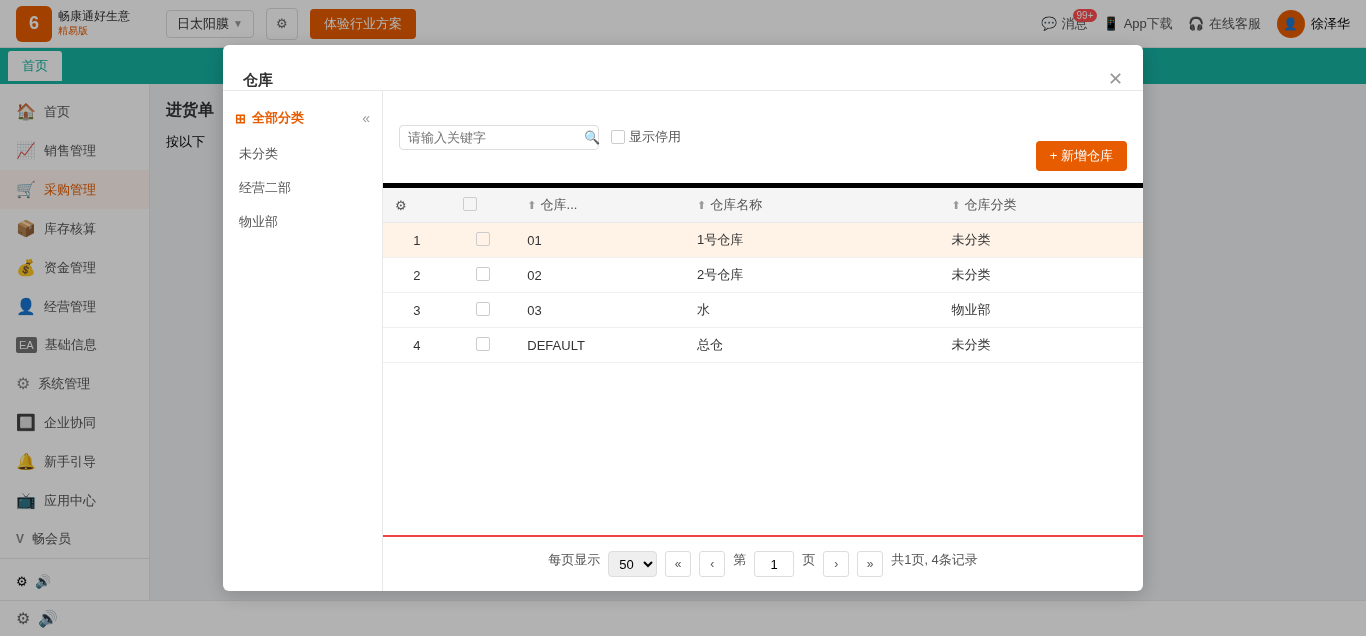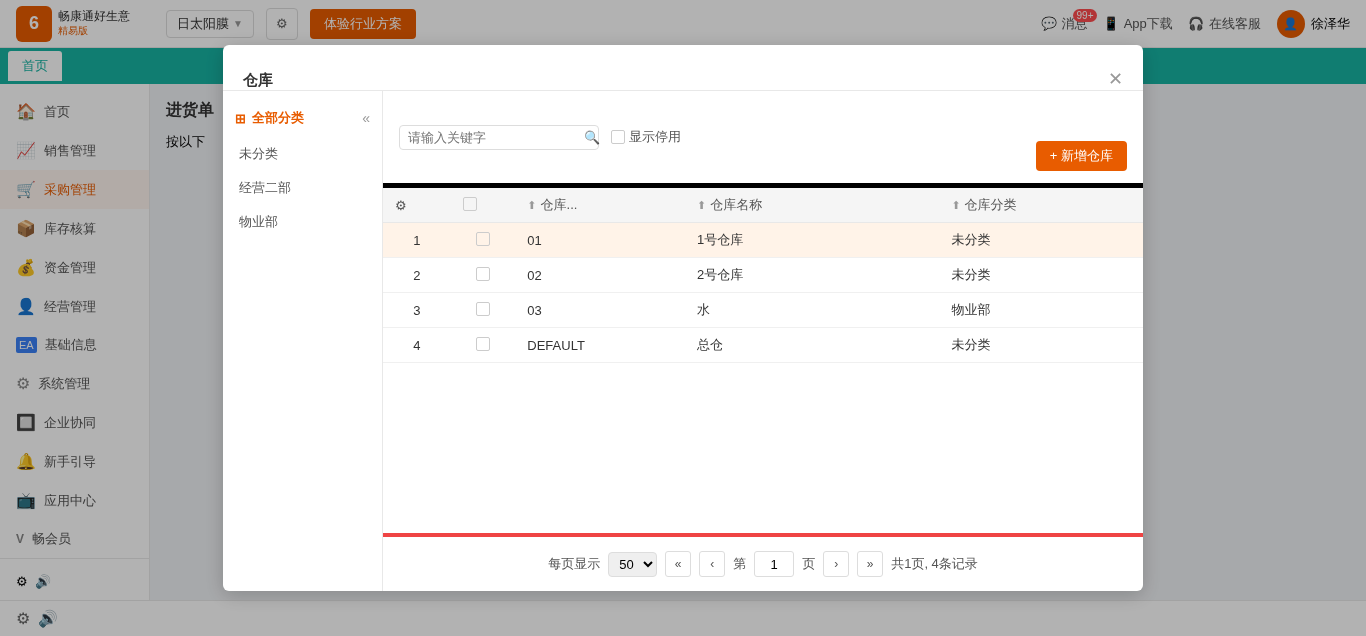--- a/index.html
+++ b/index.html
@@ -203,22 +203,22 @@
     .data-table tr.highlighted { background: #fff3e8; }
     .th-icon { color: #999; margin-right: 4px; font-size: 11px; }
     .col-num { width: 40px; text-align: center; color: #666; }
     .col-check { width: 30px; text-align: center; }
     .col-code { width: 100px; }
     .col-name { width: 150px; }
     .col-category { width: 120px; }
 
     
     .pagination {
-      display: flex; align-items: center; justify-content: center;
-      padding: 14px 16px; border-top: 4px solid #ef4444; gap: 8px; margin-top: auto;
+      display: flex; justify-content: center;
+      padding: 14px 16px; border-top: 2px solid #ef4444; gap: 8px; margin-top: auto;
     }
     .pagination-label { color: #555; font-size: 13px; }
     .page-size-select {
       border: 1px solid #ddd; border-radius: 4px; padding: 3px 6px;
       font-size: 13px; cursor: pointer;
     }
     .page-btn {
       width: 26px; height: 26px; border: 1px solid #ddd; border-radius: 3px;
       display: flex; align-items: center; justify-content: center;
       cursor: pointer; color: #555; font-size: 12px; background: #fff;
@@ -321,21 +321,21 @@
     </div>
     <div class="sidebar-item">
       <span class="sidebar-icon">💰</span>
       <span>资金管理</span>
     </div>
     <div class="sidebar-item">
       <span class="sidebar-icon">👤</span>
       <span>经营管理</span>
     </div>
     <div class="sidebar-item">
-      <span class="sidebar-icon" style="font-style:normal;font-size:11px;background:#3b82f6;color:#fff;border-radius:2px;padding:2px 3px;">EA</span>
+      <span class="sidebar-icon" style="font-style:normal;font-size:11px;background:#737373;color:#fff;border-radius:2px;padding:2px 3px;">EA</span>
       <span>基础信息</span>
     </div>
     <div class="sidebar-item">
       <span class="sidebar-icon">⚙</span>
       <span>系统管理</span>
     </div>
     <div class="sidebar-item">
       <span class="sidebar-icon">🔲</span>
       <span>企业协同</span>
     </div>

